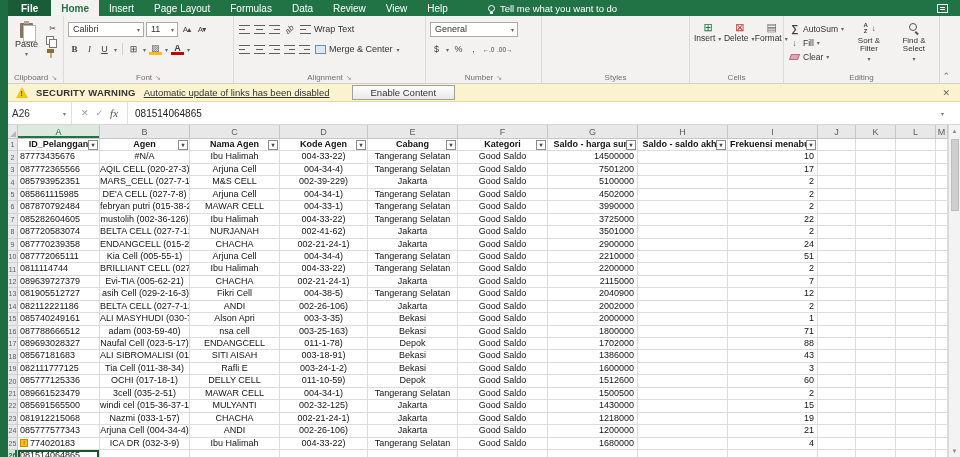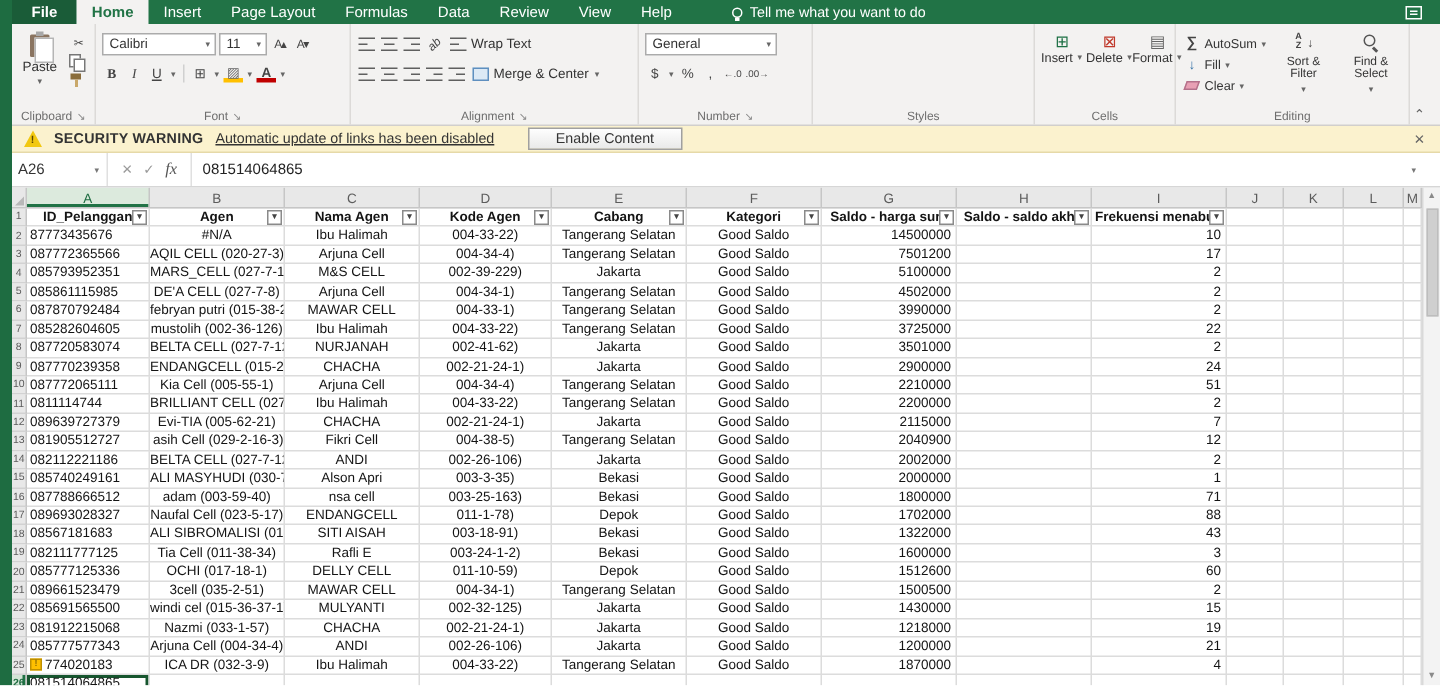--- a/index.html
+++ b/index.html
@@ -733,21 +733,21 @@
         <div class="cell al-left" style="width: 12px; flex-basis: 12px;"></div>
       </div>
       <div class="grow2">
         <div class="rowhdr">18</div>
         <div class="cell al-left" style="width: 82px; flex-basis: 82px;">08567181683</div>
         <div class="cell al-center" style="width: 90px; flex-basis: 90px;">ALI SIBROMALISI (015-36)</div>
         <div class="cell al-center" style="width: 90px; flex-basis: 90px;">SITI AISAH</div>
         <div class="cell al-center" style="width: 88px; flex-basis: 88px;">003-18-91)</div>
         <div class="cell al-center" style="width: 90px; flex-basis: 90px;">Bekasi</div>
         <div class="cell al-center" style="width: 90px; flex-basis: 90px;">Good Saldo</div>
-        <div class="cell al-right" style="width: 90px; flex-basis: 90px;">1322000</div>
+        <div class="cell al-right" style="width: 90px; flex-basis: 90px;">1386000</div>
         <div class="cell al-right" style="width: 90px; flex-basis: 90px;"></div>
         <div class="cell al-right" style="width: 90px; flex-basis: 90px;">43</div>
         <div class="cell al-left" style="width: 38px; flex-basis: 38px;"></div>
         <div class="cell al-left" style="width: 40px; flex-basis: 40px;"></div>
         <div class="cell al-left" style="width: 40px; flex-basis: 40px;"></div>
         <div class="cell al-left" style="width: 12px; flex-basis: 12px;"></div>
       </div>
       <div class="grow2">
         <div class="rowhdr">19</div>
         <div class="cell al-left" style="width: 82px; flex-basis: 82px;">082111777125</div>
@@ -845,21 +845,21 @@
         <div class="cell al-left" style="width: 12px; flex-basis: 12px;"></div>
       </div>
       <div class="grow2">
         <div class="rowhdr">25</div>
         <div class="cell al-left" style="width: 82px; flex-basis: 82px;"><span class="warnicon">!</span>774020183</div>
         <div class="cell al-center" style="width: 90px; flex-basis: 90px;">ICA DR (032-3-9)</div>
         <div class="cell al-center" style="width: 90px; flex-basis: 90px;">Ibu Halimah</div>
         <div class="cell al-center" style="width: 88px; flex-basis: 88px;">004-33-22)</div>
         <div class="cell al-center" style="width: 90px; flex-basis: 90px;">Tangerang Selatan</div>
         <div class="cell al-center" style="width: 90px; flex-basis: 90px;">Good Saldo</div>
-        <div class="cell al-right" style="width: 90px; flex-basis: 90px;">1870000</div>
+        <div class="cell al-right" style="width: 90px; flex-basis: 90px;">1680000</div>
         <div class="cell al-right" style="width: 90px; flex-basis: 90px;"></div>
         <div class="cell al-right" style="width: 90px; flex-basis: 90px;">4</div>
         <div class="cell al-left" style="width: 38px; flex-basis: 38px;"></div>
         <div class="cell al-left" style="width: 40px; flex-basis: 40px;"></div>
         <div class="cell al-left" style="width: 40px; flex-basis: 40px;"></div>
         <div class="cell al-left" style="width: 12px; flex-basis: 12px;"></div>
       </div>
       <div class="grow2">
         <div class="rowhdr selhdr">26</div>
         <div class="cell al-left selcell" style="width: 82px; flex-basis: 82px;">081514064865</div>

